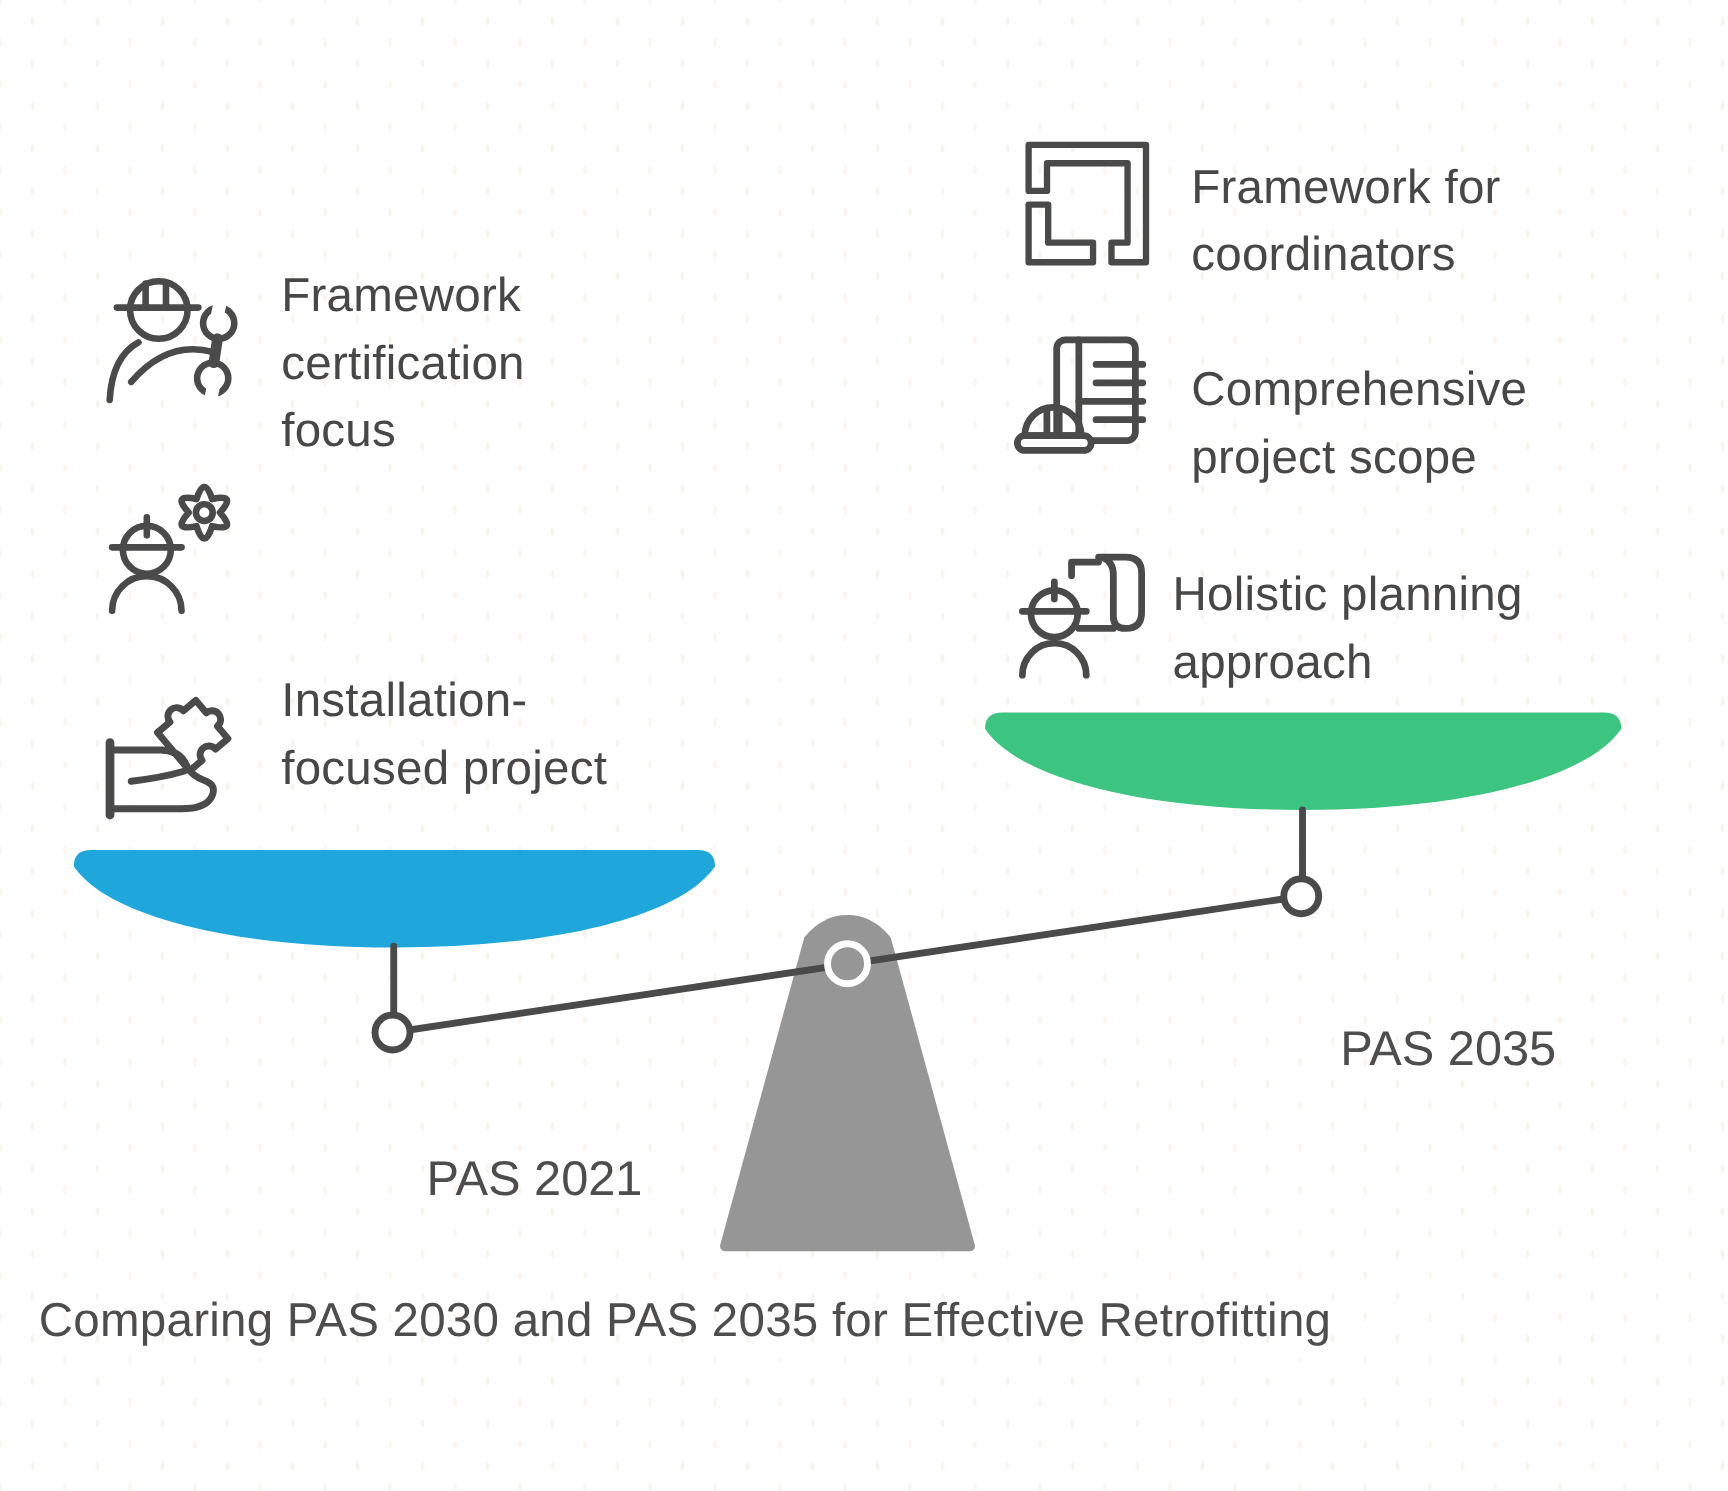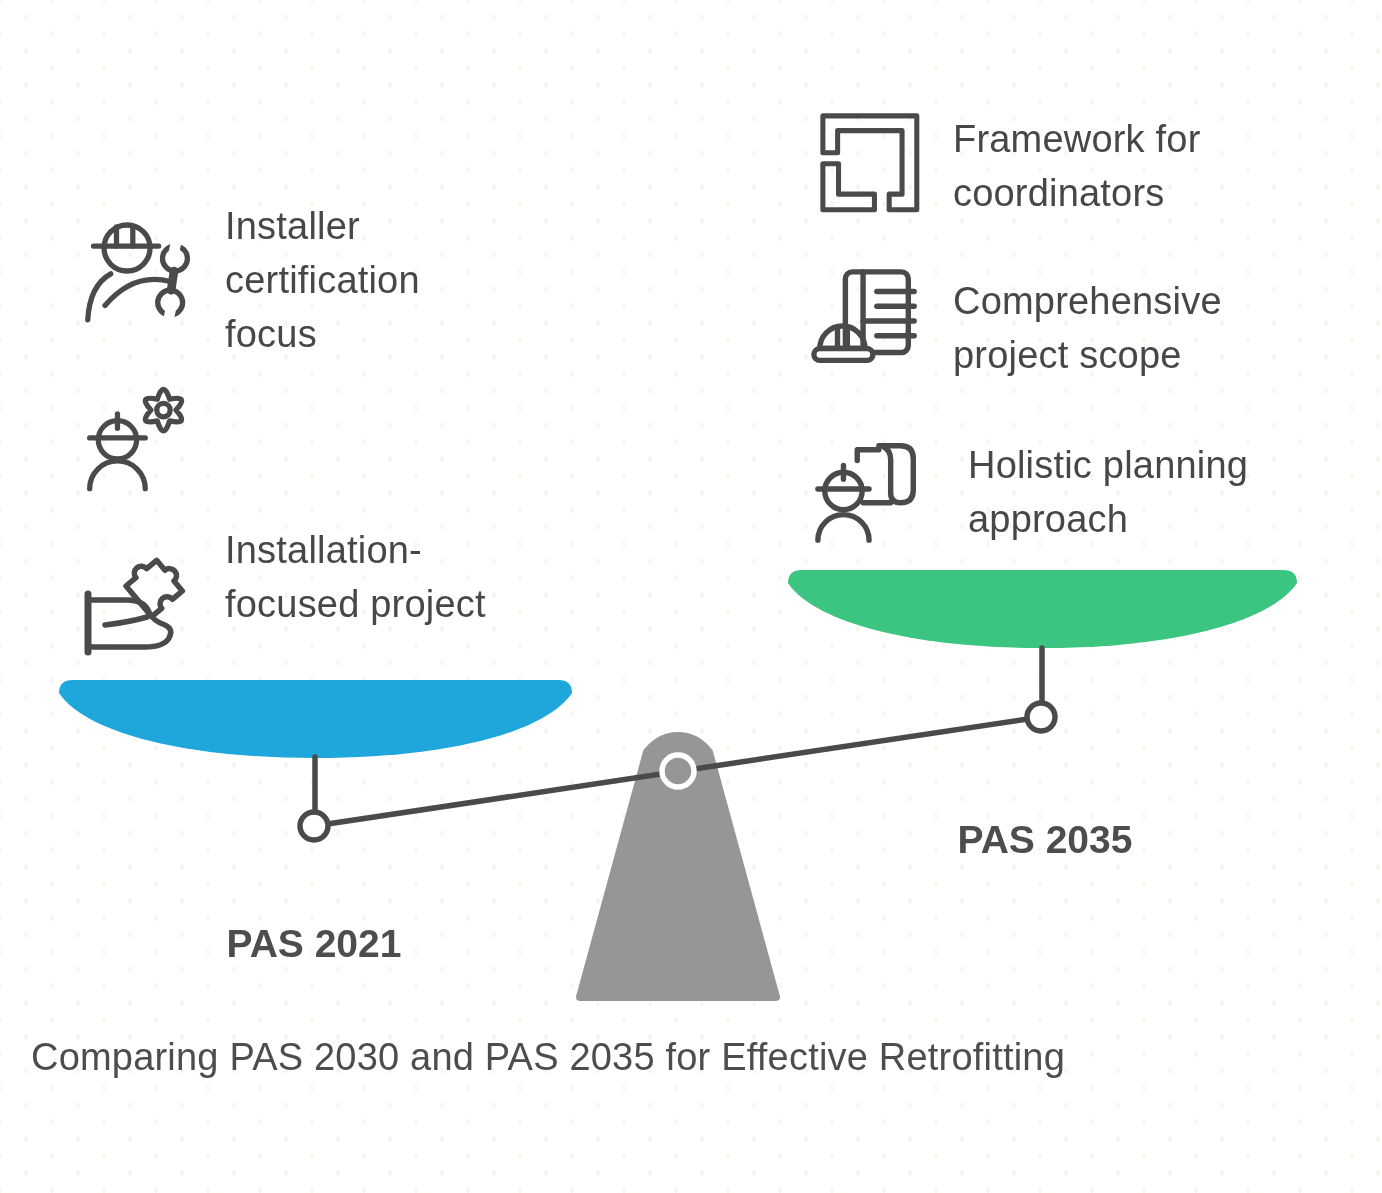--- a/index.html
+++ b/index.html
@@ -8,24 +8,24 @@
     background-color:#ffffff;
     background-image:
       radial-gradient(ellipse 2.5px 5px at center, rgba(243,246,237,0.9) 60%, rgba(243,246,237,0) 70%),
       radial-gradient(ellipse 2.5px 5px at center, rgba(250,244,238,0.9) 60%, rgba(250,244,238,0) 70%);
     background-size:52px 34px,52px 34px;
     background-position:0 0,26px 17px;
     font-family:"Liberation Sans","DejaVu Sans",sans-serif;
   }
   .abs{position:absolute;}
   .item-text{
-    font-size:38px;line-height:54px;color:#474747;letter-spacing:0.2px;
+    font-size:38px;line-height:54px;color:#474747;letter-spacing:0.2px;margin-top:11px;
   }
   .pan-label{
-    font-size:39px;color:#4D4D4D;text-align:center;width:400px;line-height:44px;font-weight:bold;
+    font-size:39px;color:#4D4D4D;text-align:right;width:400px;line-height:44px;
   }
   .title{
     left:0;top:1034px;width:1096px;text-align:center;
     font-size:38px;line-height:46px;color:#4D4D4D;letter-spacing:0.2px;
   }
   .icon-stroke{fill:none;stroke:#4A4A4A;stroke-width:5.5;stroke-linecap:round;stroke-linejoin:round;}
   svg{display:block;}
 </style>
 </head>
 <body>
@@ -63,21 +63,21 @@
       <path d="M24,97 Q54,62 92,72"></path>
       <circle cx="97" cy="48" r="13"></circle>
       <circle cx="92" cy="94" r="13"></circle>
       <line x1="96" y1="61" x2="93" y2="81" stroke-width="9"></line>
     </g>
     <g fill="#ffffff" stroke="none">
       <rect x="92" y="28" width="11" height="13" transform="rotate(12 97 34)"></rect>
       <rect x="86" y="100" width="11" height="13" transform="rotate(12 91 106)"></rect>
     </g>
   </svg>
-  <div class="abs item-text" style="left:225px;top:199px;width:270px">Installer certification focus</div>
+  <div class="abs item-text" style="left:225px;top:199px;width:270px">Framework certification focus</div>
 
   <svg class="abs" style="left:82px;top:376px" width="115" height="118" viewBox="0 0 120 122">
     <g class="icon-stroke">
       <circle cx="37" cy="66" r="20"></circle>
       <line x1="8" y1="64" x2="66" y2="64"></line>
       <line x1="37" y1="39" x2="37" y2="54"></line>
       <path d="M8,117 A29,29 0 0 1 66,117"></path>
       <path d="M78.5,23.7 Q85,3 91.5,23.7 Q112.7,19 98,35 Q112.7,51 91.5,46.3
                Q85,67 78.5,46.3 Q57.3,51 72,35 Q57.3,19 78.5,23.7 Z"></path>
       <circle cx="85" cy="35" r="7"></circle>
@@ -128,21 +128,21 @@
     <g class="icon-stroke">
       <path d="M46,31 V20 H68"></path>
       <path d="M52,74 H80"></path>
       <path d="M68,16 H90 Q103,16 103,29 V61 Q103,74 90,74 Q80,74 80,64 V30 Q80,20 71,16 Z" fill="#ffffff"></path>
       <circle cx="32" cy="62" r="19"></circle>
       <line x1="6" y1="60" x2="58" y2="60"></line>
       <line x1="32" y1="36" x2="32" y2="50"></line>
       <path d="M6,112 A26,26 0 0 1 58,112"></path>
     </g>
   </svg>
-  <div class="abs item-text" style="left:968px;top:438px;width:380px">Holistic planning approach</div>
+  <div class="abs item-text" style="left:938px;top:438px;width:380px">Holistic planning approach</div>
 
   <div class="abs pan-label" style="left:114px;top:922px">PAS 2021</div>
 
   <div class="abs pan-label" style="left:845px;top:818px">PAS 2035</div>
 
   <div class="abs title">Comparing PAS 2030 and PAS 2035 for Effective Retrofitting</div>
 
 </div>
 
 </body></html>

